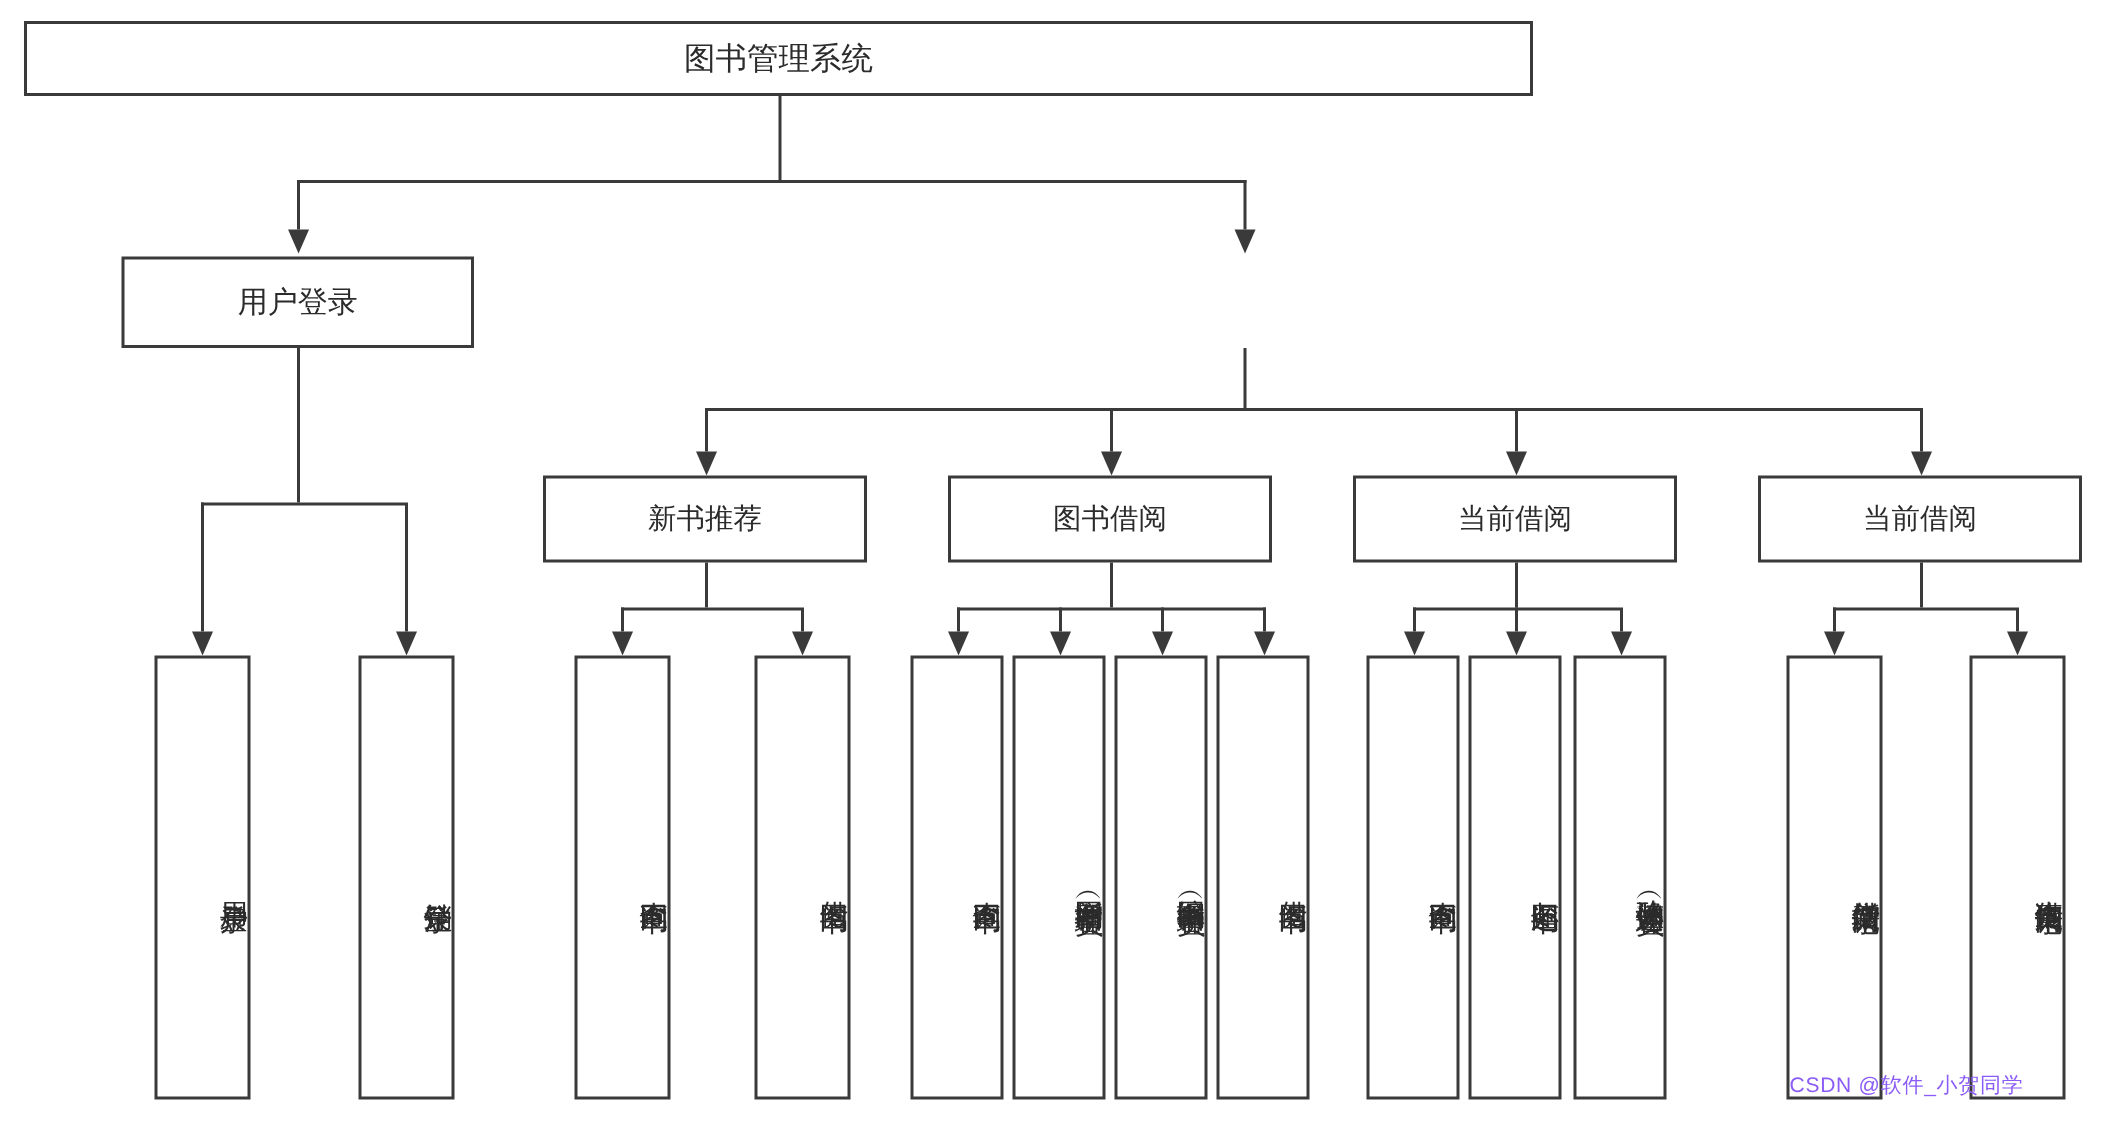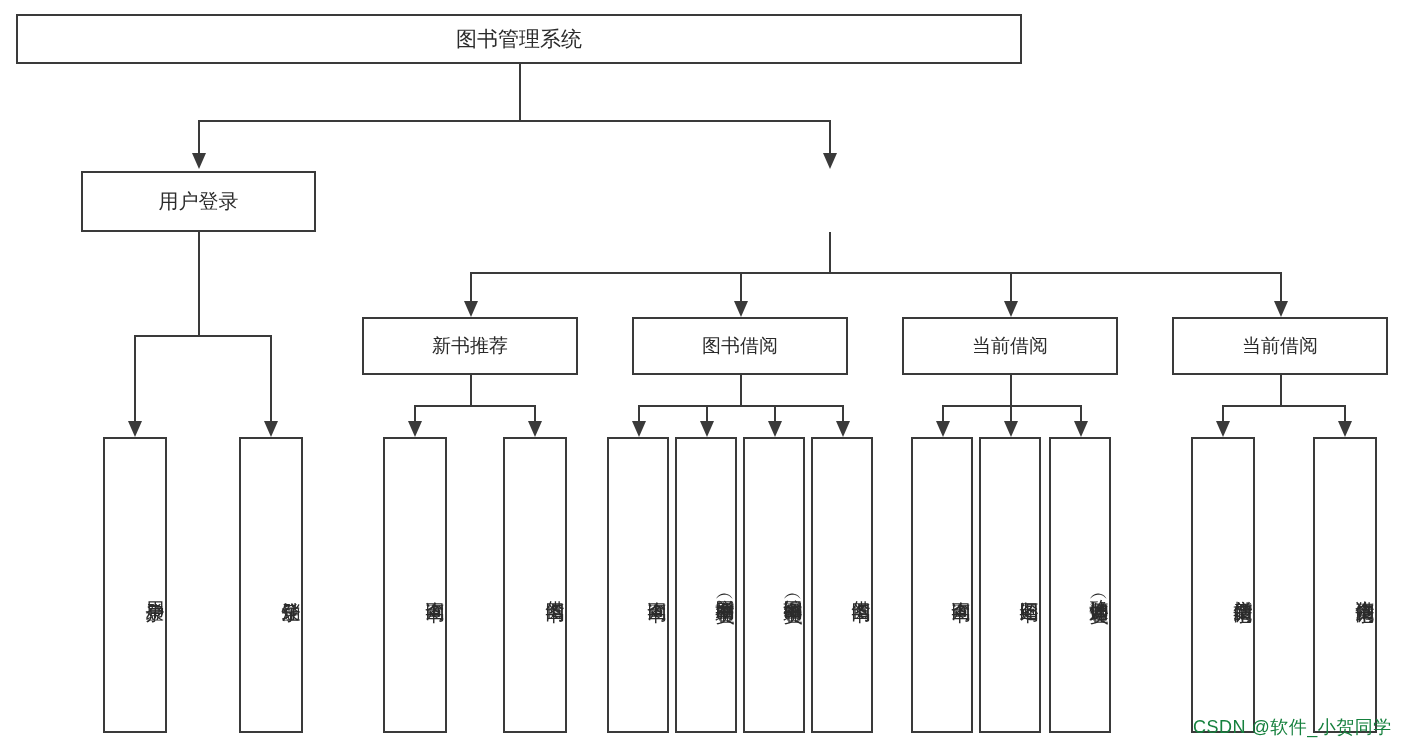--- a/index.html
+++ b/index.html
@@ -69,22 +69,22 @@
   .arrow {
     position: absolute;
     width: 0;
     height: 0;
     border-left: 7px solid transparent;
     border-right: 7px solid transparent;
     border-top: 16px solid #3a3a3a;
   }
   .watermark {
     position: absolute;
-    color: #15803d;
-    font-size: 18px;
+    color: #8b5cf6;
+    font-size: 14px;
     white-space: nowrap;
     letter-spacing: 0.5px;
   }
 </style>
 </head>
 <body>
 
 <div id="canvas">
 
   <div class="node root" style="left:16px; top:14px; width:1006px; height:50px;">

